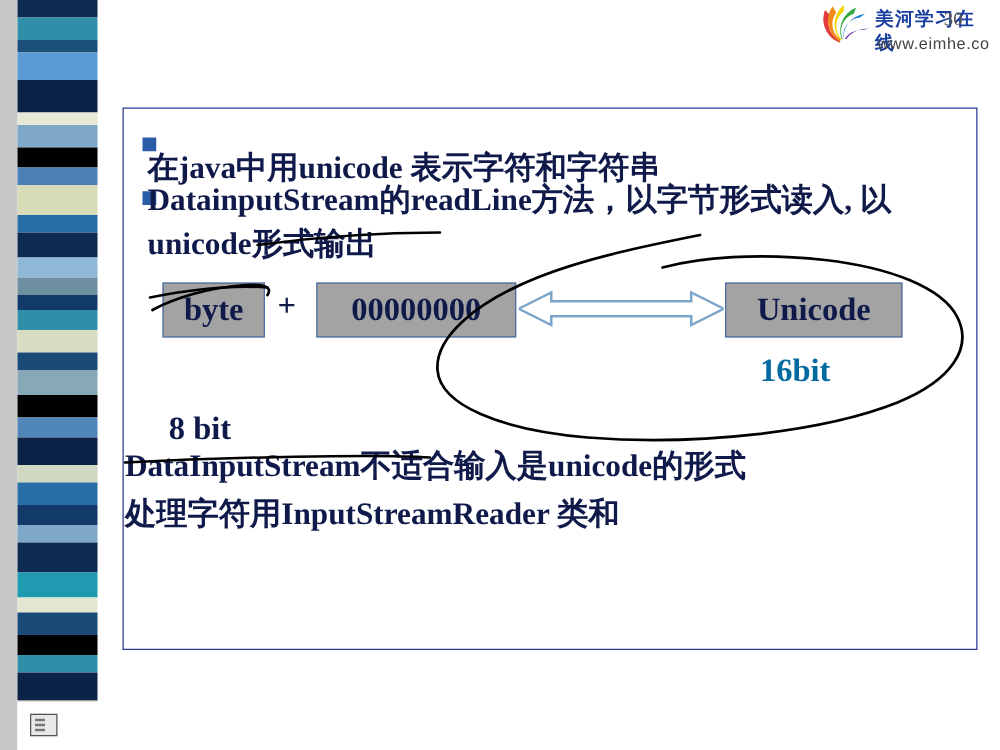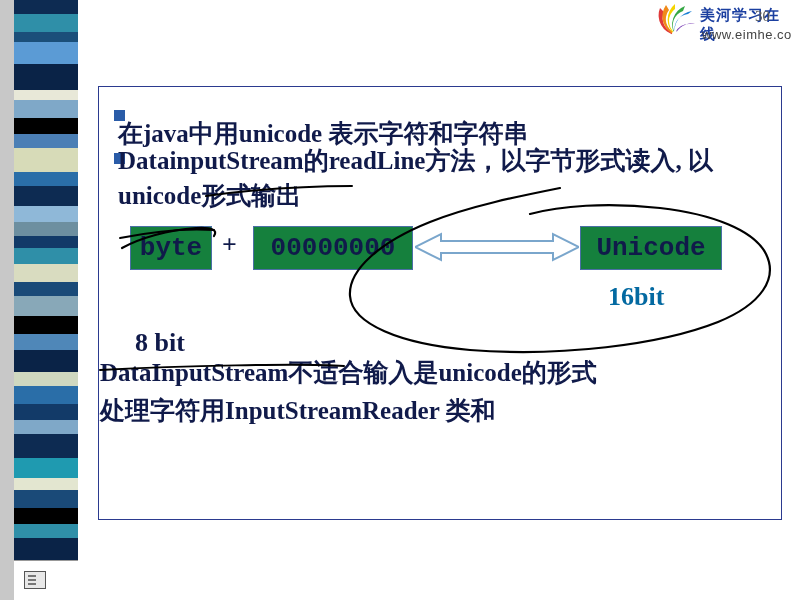--- a/index.html
+++ b/index.html
@@ -164,22 +164,22 @@
     font-size: 25px;
   }
   .tl1 { left: 100px; top: 356px; }
   .tl2 { left: 100px; top: 394px; }
   .tl3 { left: 130px; top: 430px; }
 
   
   .dbox {
     position: absolute;
     border: 1px solid #4a6fa5;
-    background: #15803d;
-    font-family: Liberation Mono, monospace;
+    background: #a3a3a3;
+    font-family: Liberation Serif, serif;
     font-weight: bold;
     color: #101a4a;
     display: flex;
     align-items: center;
     justify-content: center;
   }
   .dbox-byte { left: 130px; top: 226px; width: 80px; height: 42px; font-size: 26px; }
   .plus {
     position: absolute;
     left: 222px; top: 230px;

